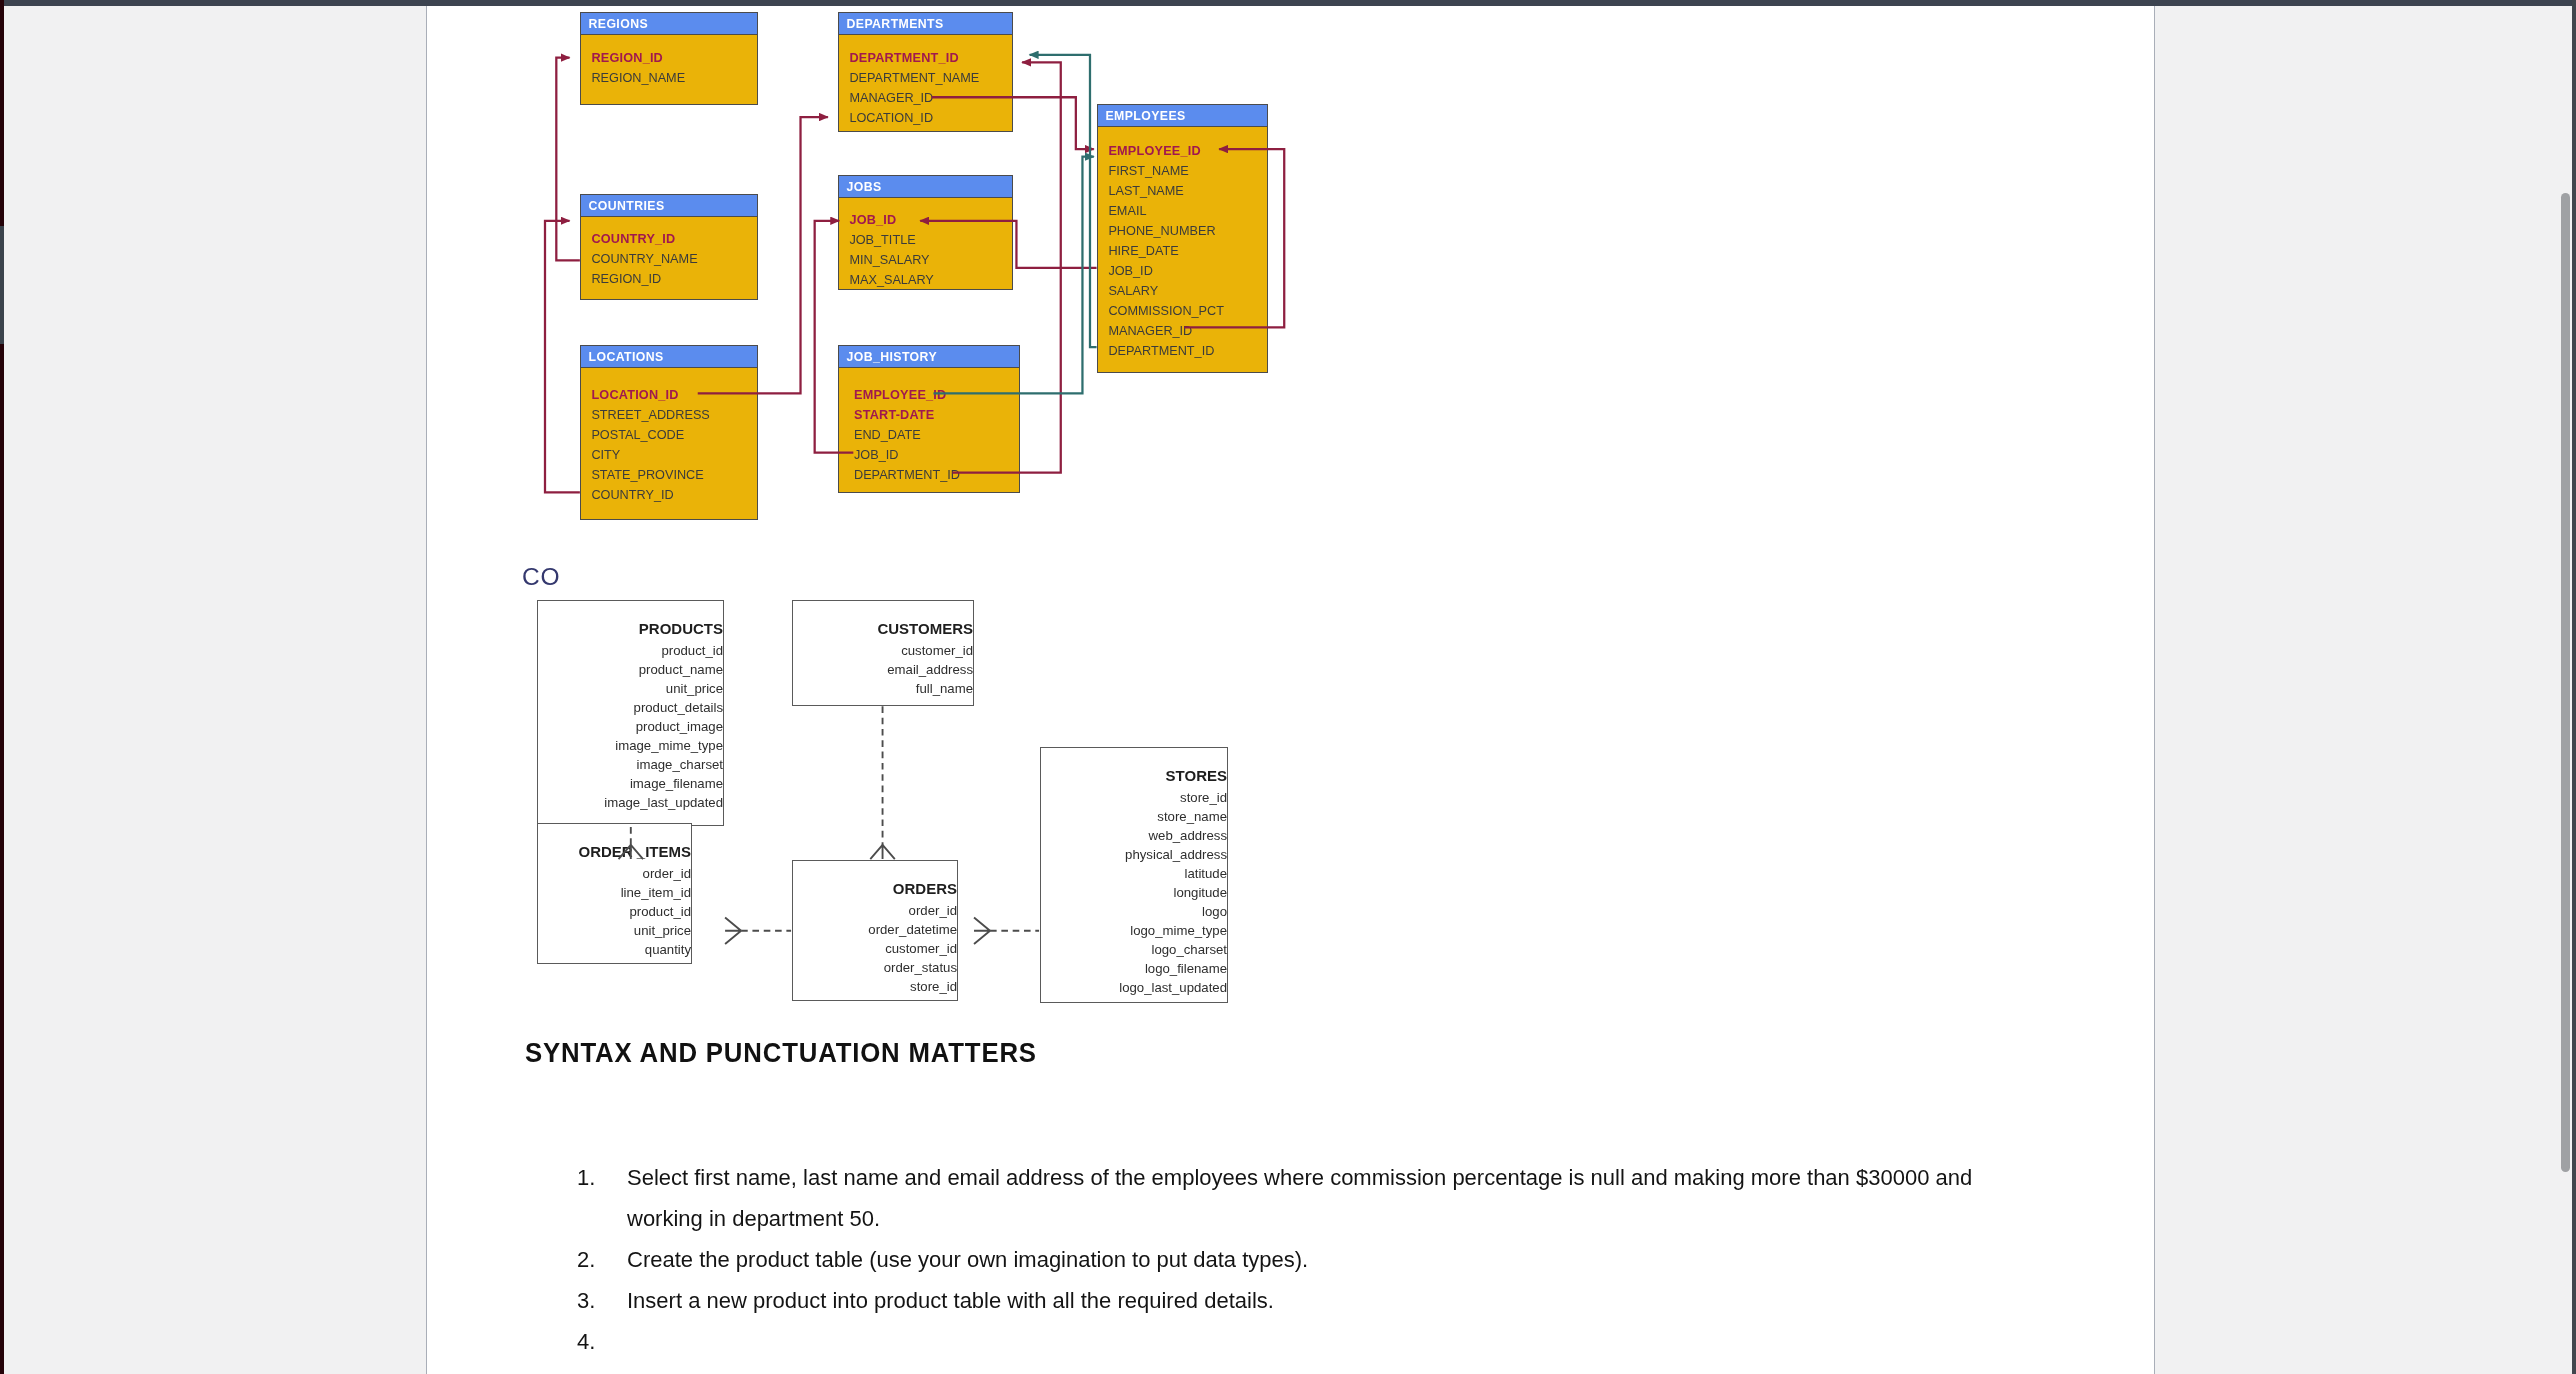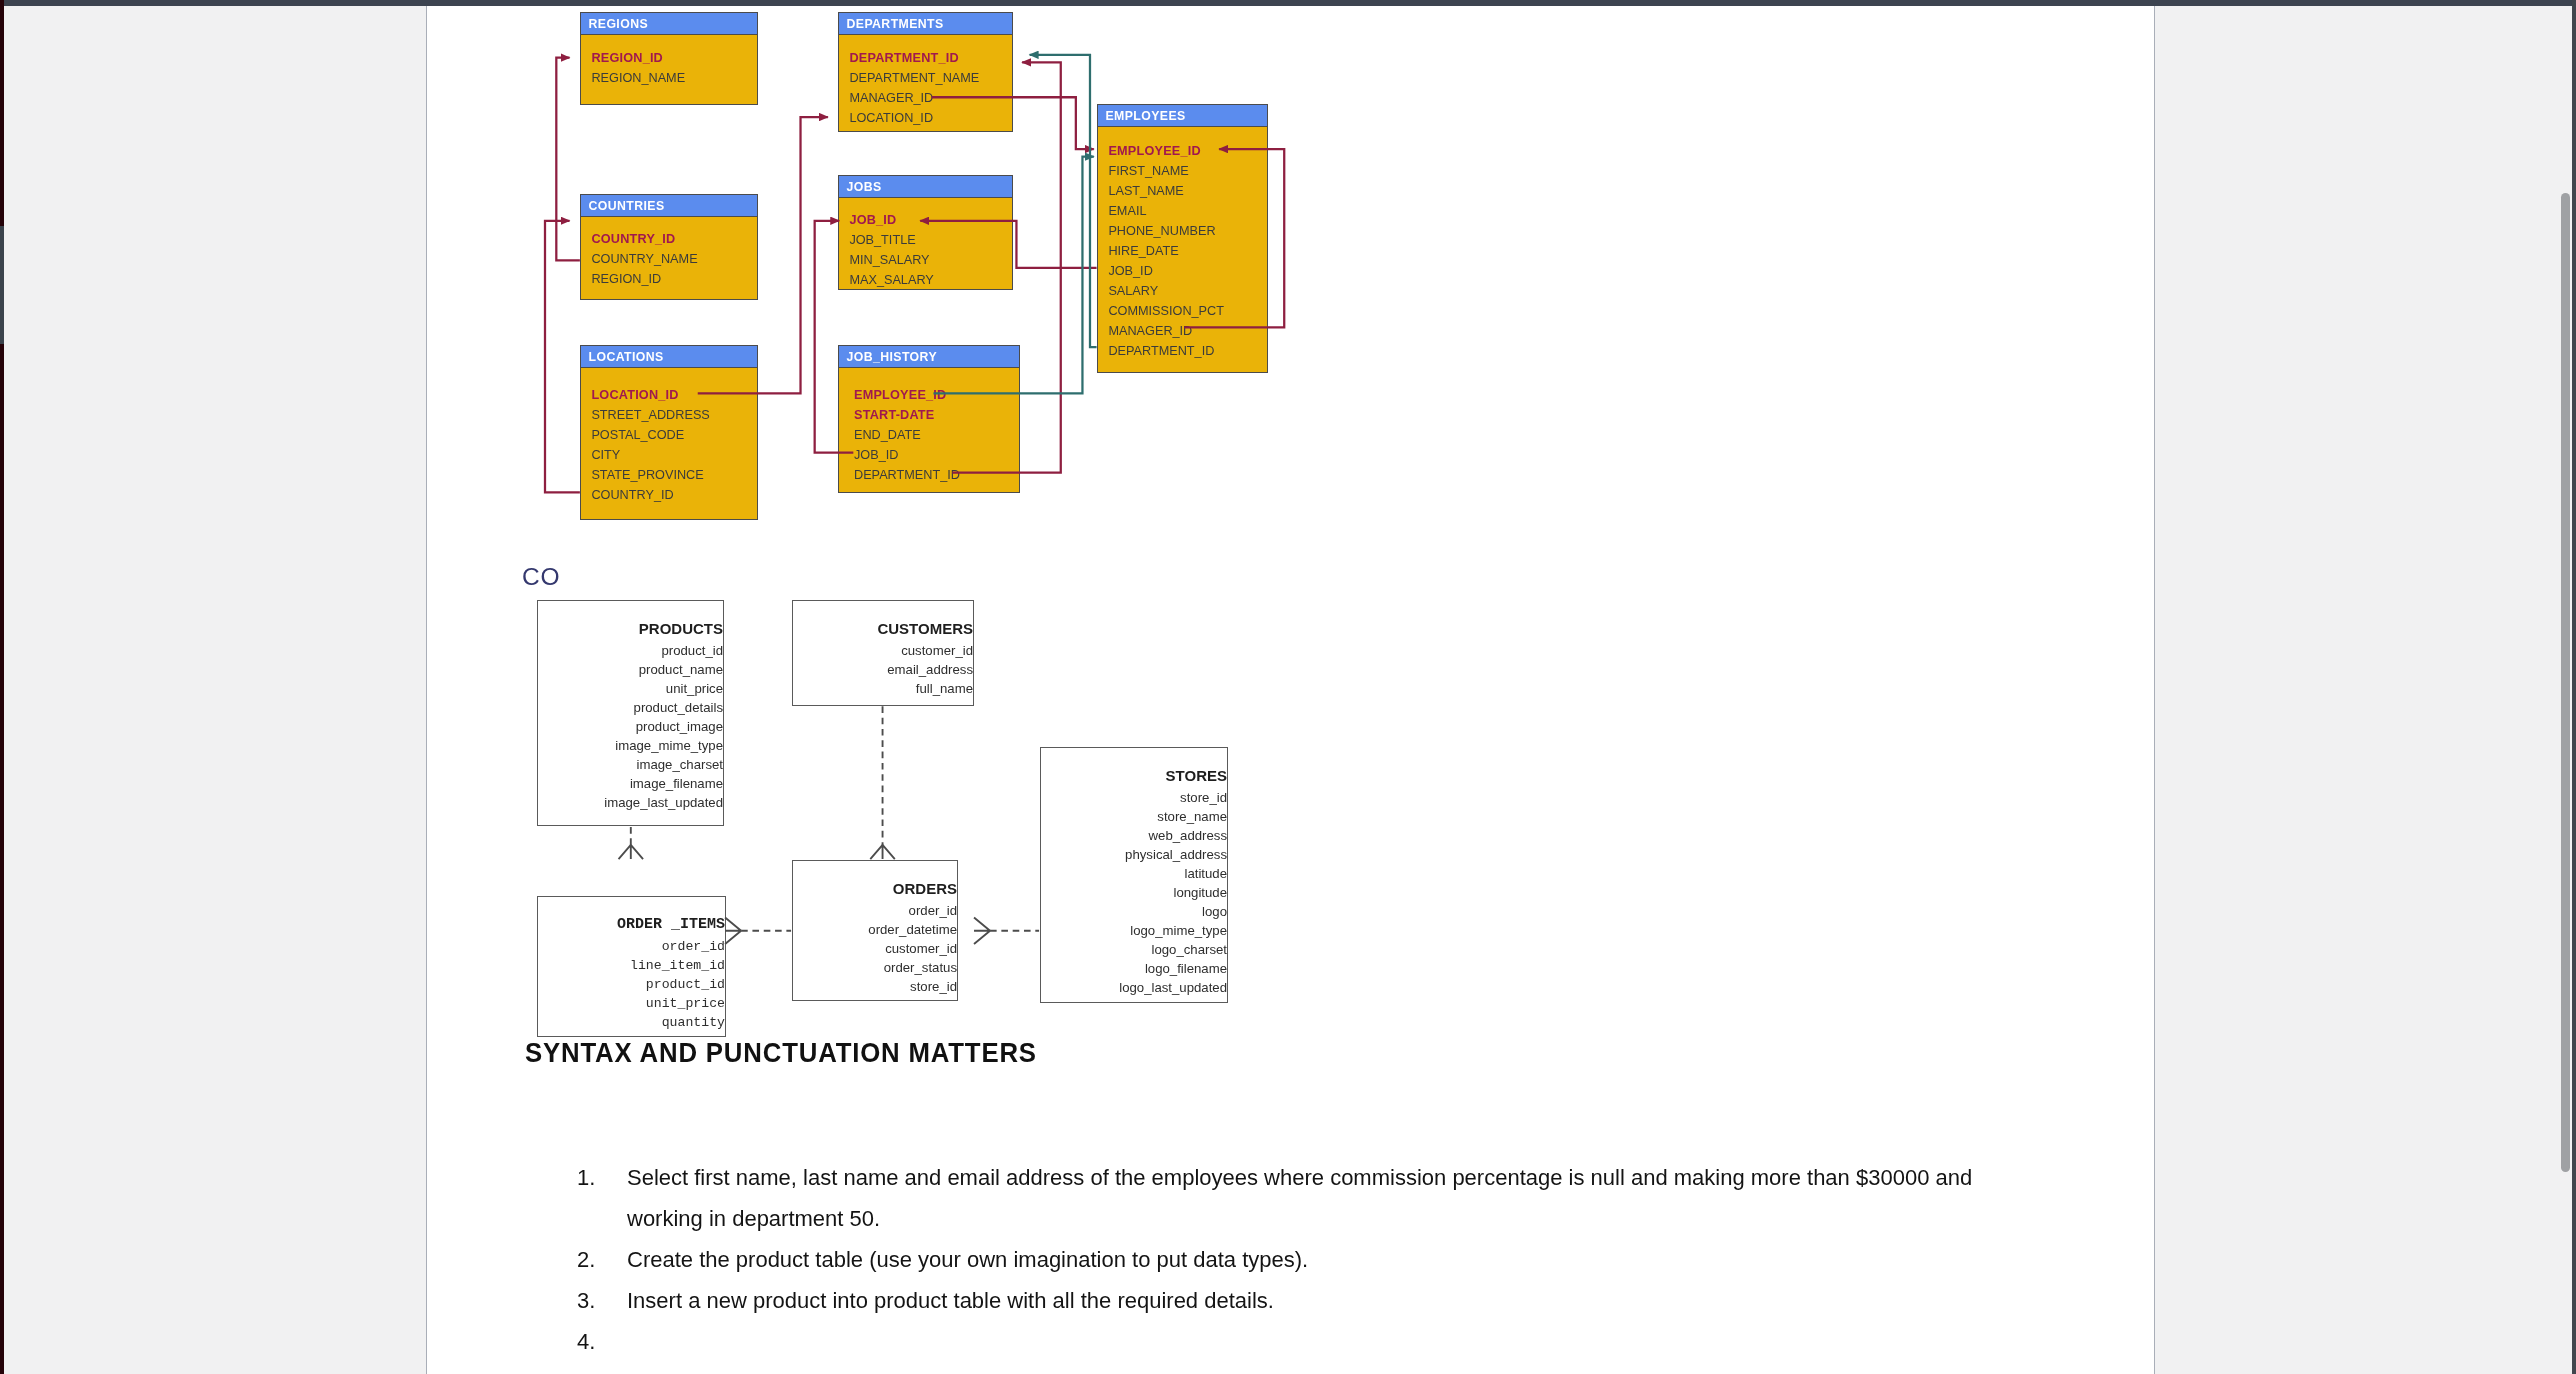--- a/index.html
+++ b/index.html
@@ -146,21 +146,21 @@
         <div class="co-field">physical_address</div>
         <div class="co-field">latitude</div>
         <div class="co-field">longitude</div>
         <div class="co-field">logo</div>
         <div class="co-field">logo_mime_type</div>
         <div class="co-field">logo_charset</div>
         <div class="co-field">logo_filename</div>
         <div class="co-field">logo_last_updated</div>
       </div>
     </div>
-  <div class="co-table" style="left:537px;top:896px;width:189px;height:141px;font-family:Liberation Mono, monospace;">
+  <div class="co-table" style="left:537px;top:823px;width:155px;height:141px;">
       <div class="co-title">ORDER _ITEMS</div>
       <div class="co-fields">
         <div class="co-field">order_id</div>
         <div class="co-field">line_item_id</div>
         <div class="co-field">product_id</div>
         <div class="co-field">unit_price</div>
         <div class="co-field">quantity</div>
       </div>
     </div>
   <div class="co-table" style="left:792px;top:860px;width:166px;height:141px;">

